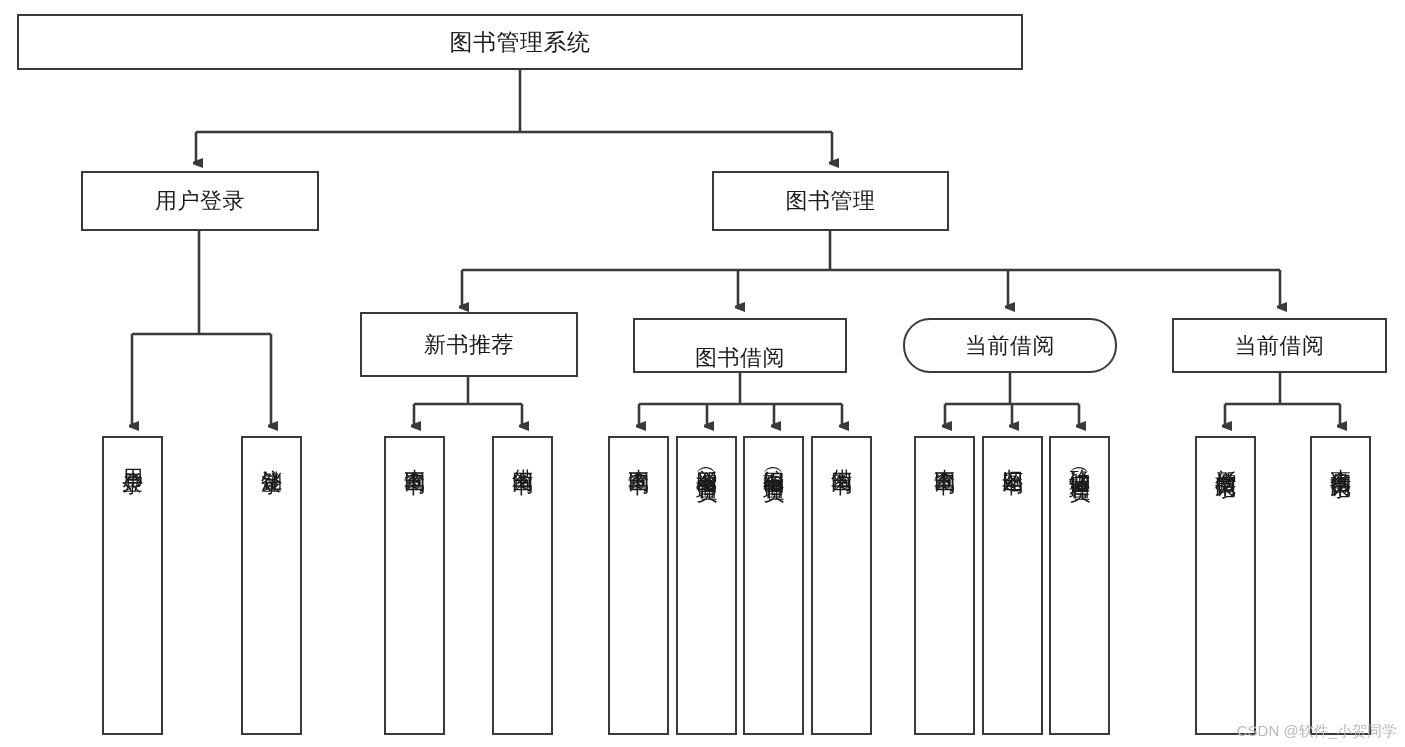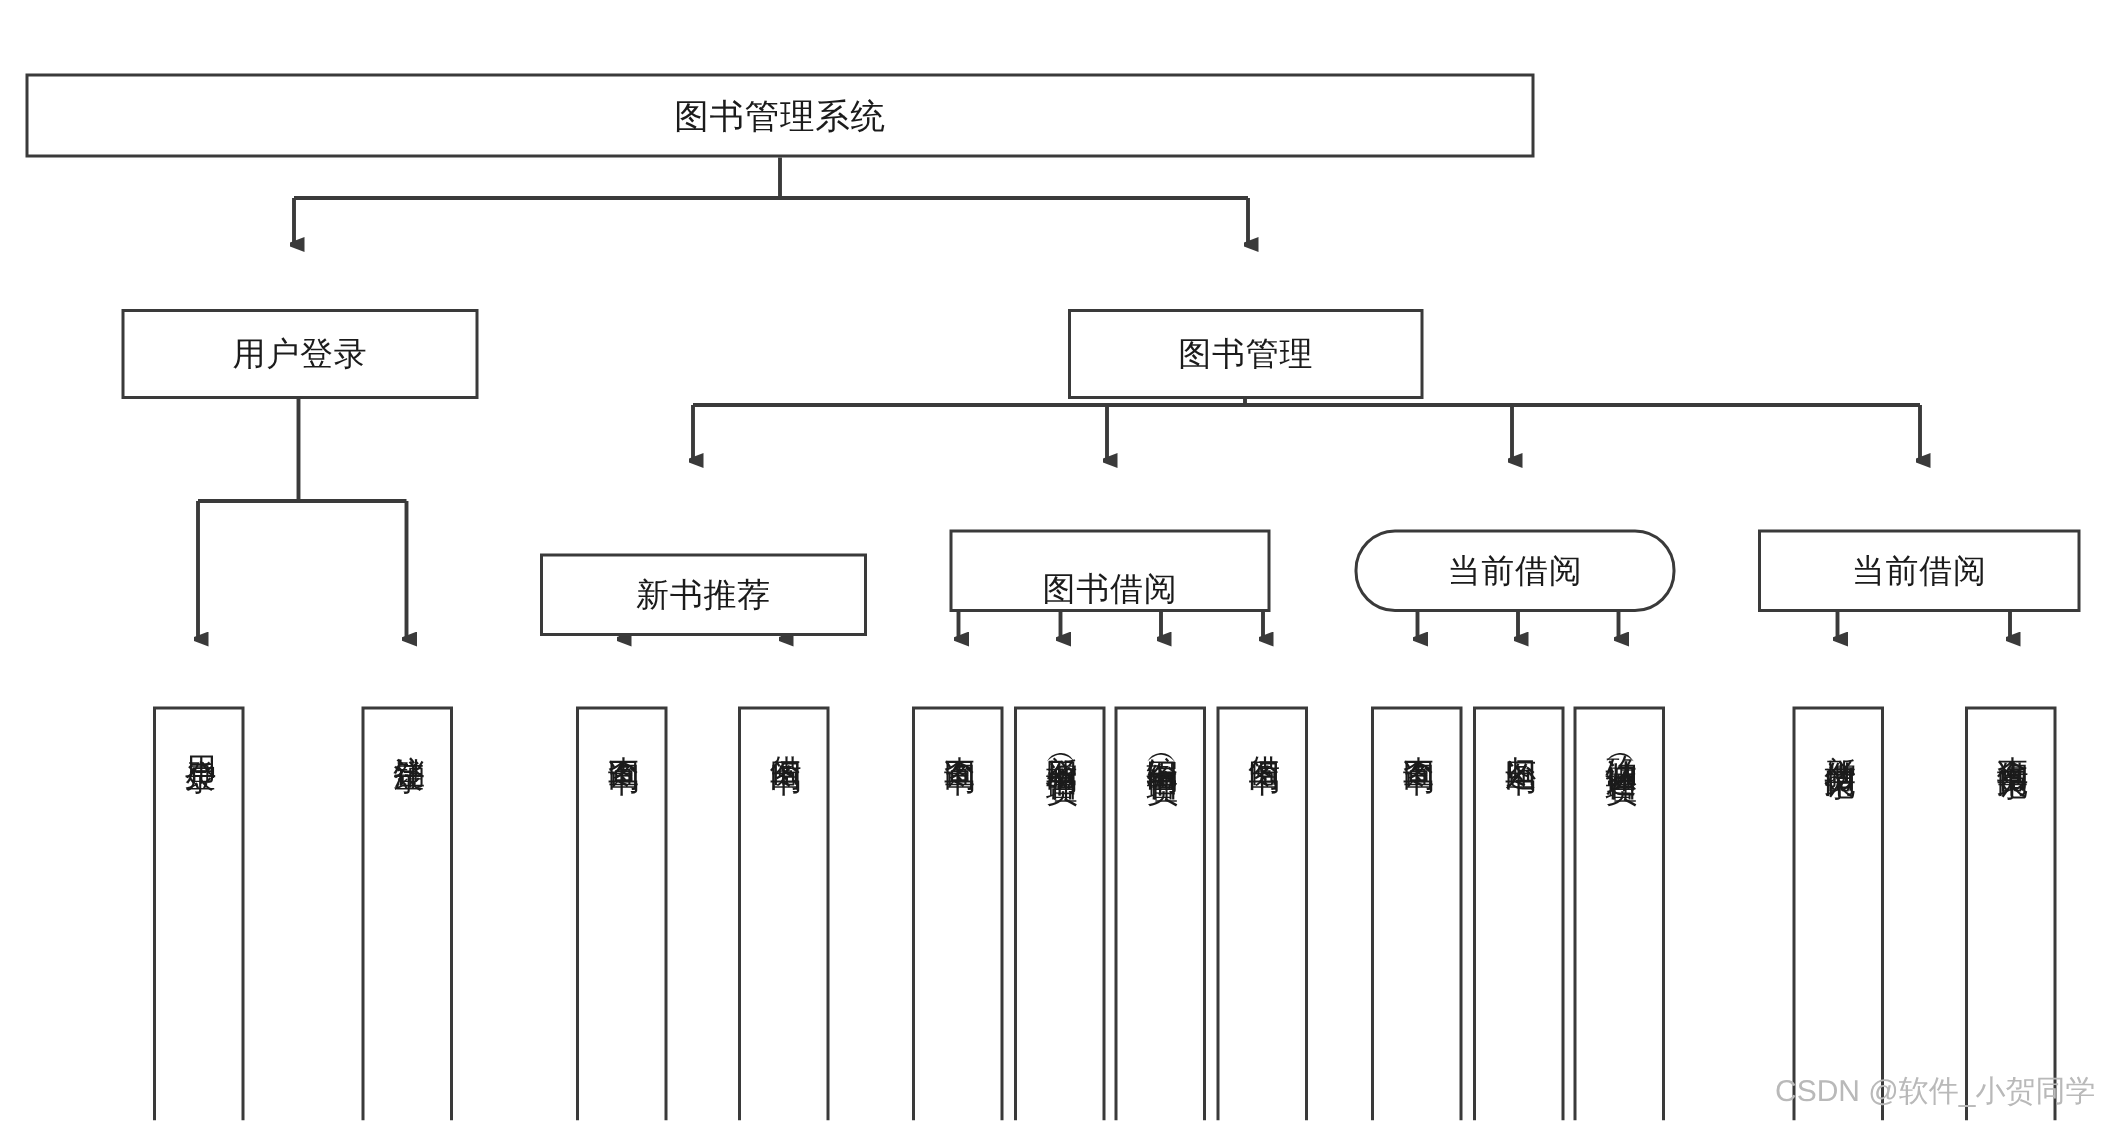--- a/index.html
+++ b/index.html
@@ -22,21 +22,20 @@
   
   .node {
     position: absolute;
     box-sizing: border-box;
     background: #ffffff;
     border: 2px solid #3a3a3a;
     display: flex;
     align-items: center;
     justify-content: center;
     text-align: center;
-    margin-top: 35px;
   }
   .node .node-label {
     display: block;
     font-size: 22px;
     line-height: 1.25;
     color: #1b1b1b;
     letter-spacing: 0.5px;
     white-space: nowrap;
   }
   
@@ -71,21 +70,21 @@
     top: 0;
     width: 1405px;
     height: 747px;
     pointer-events: none;
   }
   
   #watermark {
     position: absolute;
     right: 8px;
     bottom: 6px;
-    font-size: 20px;
+    font-size: 15px;
     color: #b9b9b9;
     font-family: "Liberation Sans", "DejaVu Sans", sans-serif;
     white-space: nowrap;
     user-select: none;
   }
 </style>
 </head>
 <body>
 
 <div id="diagram-root">
@@ -145,21 +144,21 @@
   </div>
 
   <div class="node level2" style="left:81px; top:171px; width:238px; height:60px;">
     <span class="node-label">用户登录</span>
   </div>
 
   <div class="node level2" style="left:712px; top:171px; width:237px; height:60px;">
     <span class="node-label">图书管理</span>
   </div>
 
-  <div class="node level3" style="left:360px; top:334px; width:218px; height:55px;">
+  <div class="node level3" style="left:360px; top:312px; width:218px; height:65px;">
     <span class="node-label">新书推荐</span>
   </div>
 
   <div class="node level3" style="left:633px; top:318px; width:214px; height:55px;align-items:flex-end;">
     <span class="node-label">图书借阅</span>
   </div>
 
   <div class="node level3" style="left:903px; top:318px; width:214px; height:55px;border-radius:27px;">
     <span class="node-label">当前借阅</span>
   </div>

